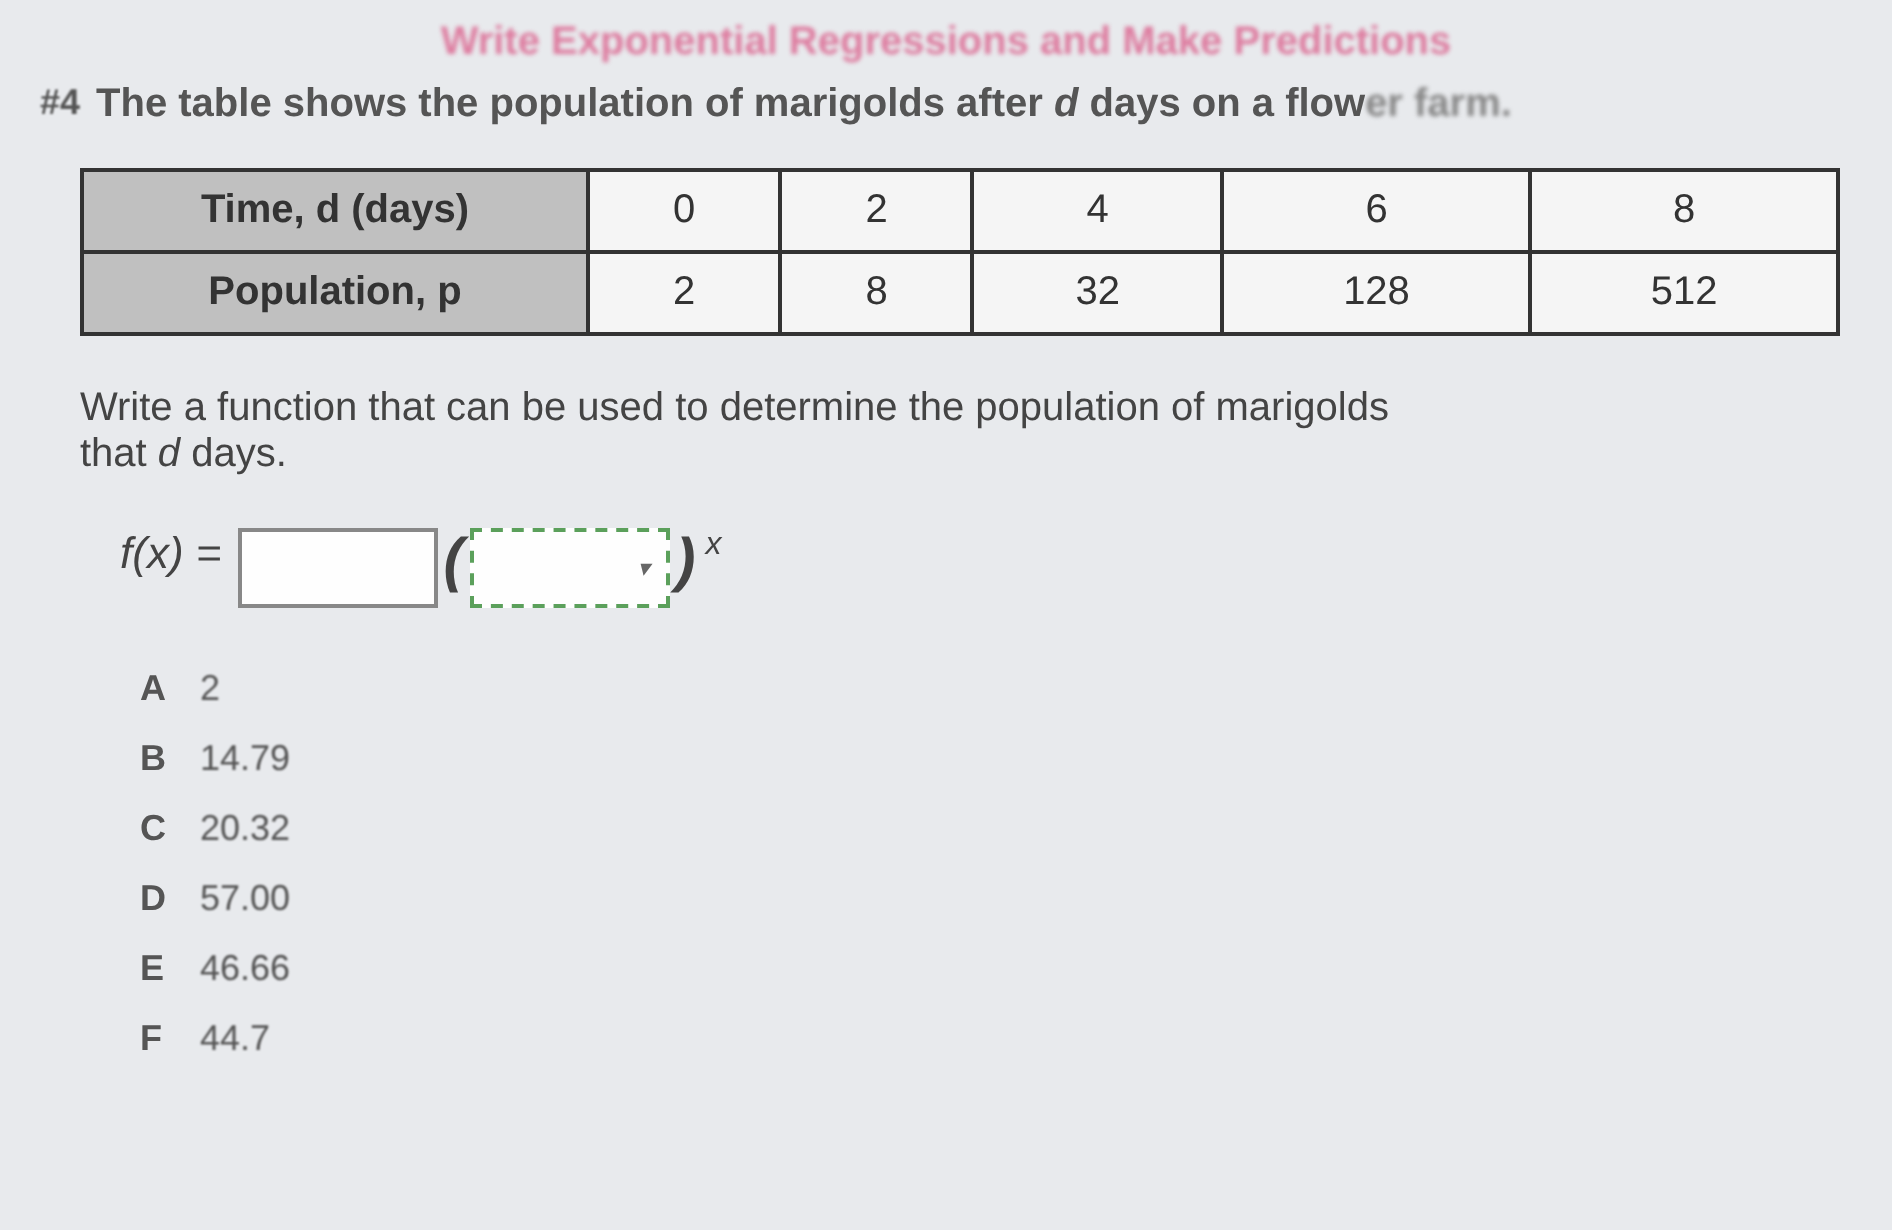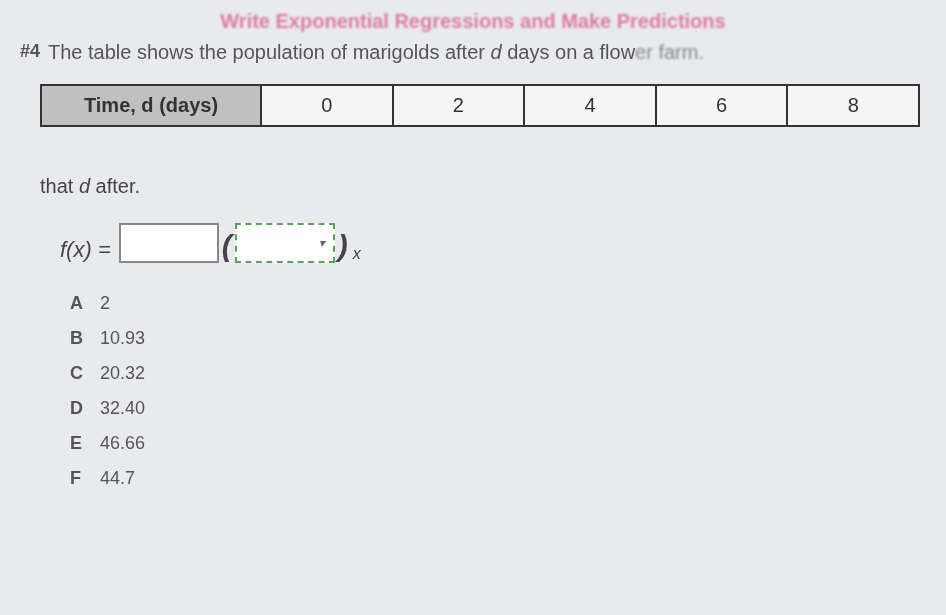--- a/index.html
+++ b/index.html
@@ -33,21 +33,21 @@
     .question-number {
       font-weight: bold;
       color: #555;
       margin-right: 8px;
       font-size: 18px;
       filter: blur(0.5px);
     }
     .question-text {
       font-size: 20px;
       color: #555;
-      font-weight: 400;
+      font-weight: 700;
     }
     .italic {
       font-style: italic;
     }
     .faded {
       color: #888;
       filter: blur(1px);
     }
     table {
       border-collapse: collapse;
@@ -58,34 +58,34 @@
       border: 2px solid #333;
       padding: 8px 12px;
       text-align: center;
       font-size: 20px;
       font-weight: 500;
     }
     .row-header {
       background: #c0c0c0;
       font-weight: bold;
       text-align: center;
-      width: 220px;
+      width: 253px;
     }
     td {
       background: #f5f5f5;
     }
     .instruction {
       font-size: 20px;
       color: #444;
       margin: 10px 20px 25px 20px;
       font-weight: 500;
     }
     .formula-row {
       display: flex;
-      align-items: flex-end;
+      align-items: flex-start;
       margin: 0 20px 30px 40px;
       font-size: 22px;
       font-style: italic;
       color: #444;
     }
     .formula-label {
       margin-right: 8px;
     }
     .input-box {
       width: 100px;
@@ -155,57 +155,65 @@
 <table>
   <tbody>
       <tr>
     <td class="row-header">Time, d (days)</td>
     <td>0</td>
     <td>2</td>
     <td>4</td>
     <td>6</td>
     <td>8</td>
   </tr>
+  <tr>
+    <td class="row-header">Population, p</td>
+    <td>2</td>
+    <td>8</td>
+    <td>32</td>
+    <td>128</td>
+    <td>512</td>
+  </tr>
 </tbody>
   </table>
 
 <div class="instruction">
-  <br>
+  <span>Write a function that can be used to determine the population of marigolds</span><br>
   <span>that</span>
   <span class="italic">d</span>
-  <span>after.</span>
+  <span>days.</span>
 </div>
 
 <div class="formula-row">
   <span class="formula-label">f(x) =</span>
   <span class="input-box"></span>
   <span class="paren">(</span>
   <span class="dropdown">
     <span class="dropdown-arrow">▾</span>
   </span>
   <span class="paren">)</span>
     <span class="exponent">x</span>
 </div>
 
 <div class="options">
   <div class="option">
     <span class="option-letter">A</span>
     <span class="option-value">2</span>
   </div>
   <div class="option">
     <span class="option-letter">B</span>
-    <span class="option-value">10.93</span>
+    <span class="option-value">14.79</span>
   </div>
   <div class="option">
     <span class="option-letter">C</span>
     <span class="option-value">20.32</span>
   </div>
   <div class="option">
     <span class="option-letter">D</span>
-    <span class="option-value">32.40</span>
+    <span class="option-value">57.00</span>
   </div>
   <div class="option">
     <span class="option-letter">E</span>
     <span class="option-value">46.66</span>
   </div>
   <div class="option">
     <span class="option-letter">F</span>
     <span class="option-value">44.7</span>
   </div>
 </div>

